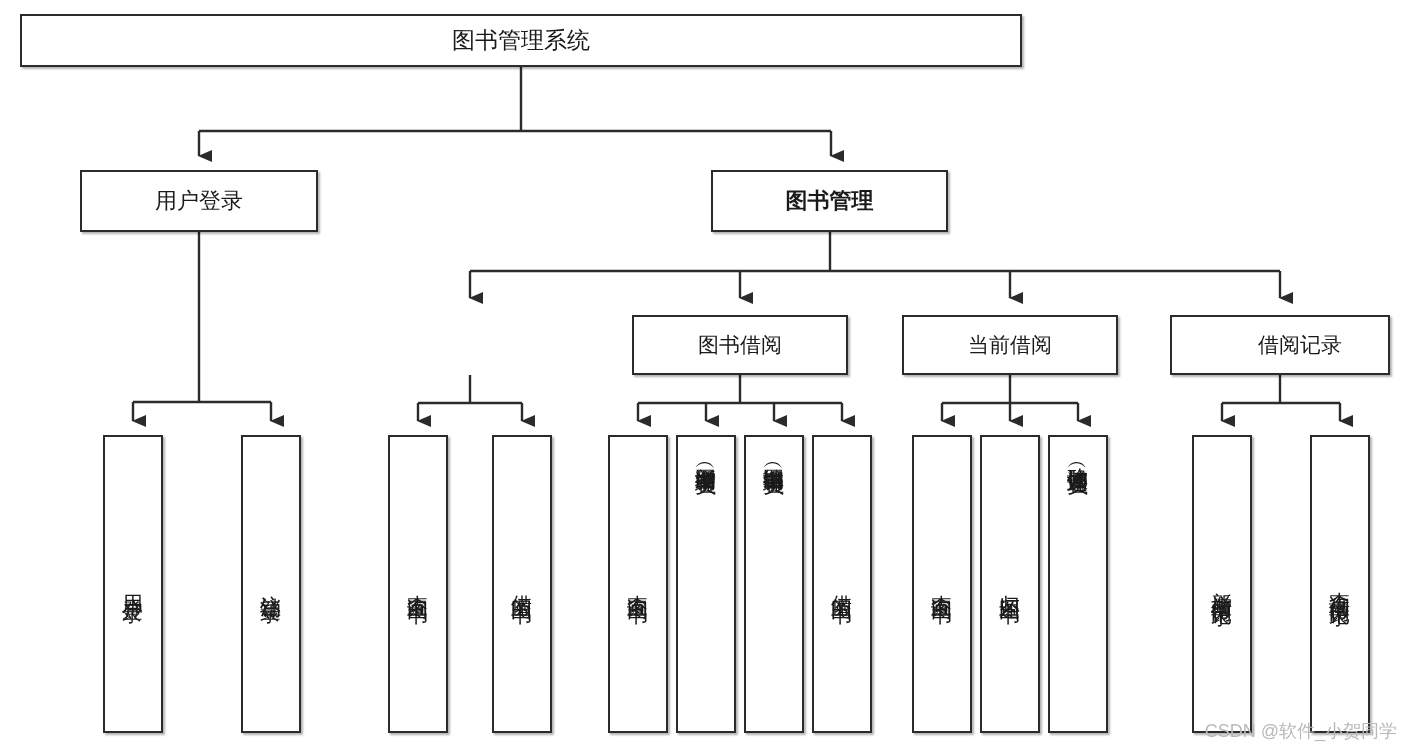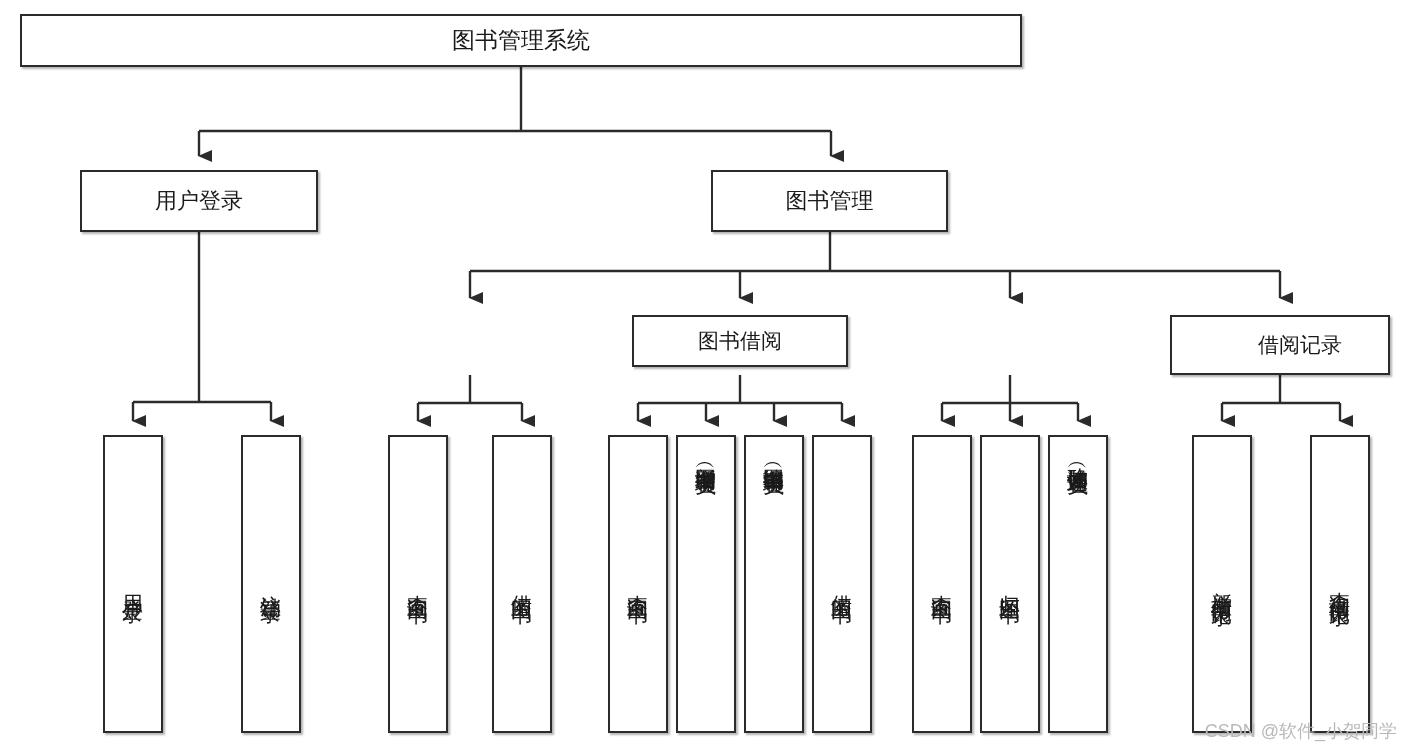--- a/index.html
+++ b/index.html
@@ -143,29 +143,32 @@
   </svg>
 
   <div class="node root" style="left:20px; top:14px; width:1002px; height:53px;">
     <span class="label">图书管理系统</span>
   </div>
 
   <div class="node lvl2" style="left:80px; top:170px; width:238px; height:62px;">
     <span class="label">用户登录</span>
   </div>
 
-  <div class="node lvl2" style="left:711px; top:170px; width:237px; height:62px;">
+  <div class="node lvl2" style="left:711px; top:170px; width:237px; height:62px;font-weight:bold;">
     <span class="label">图书管理</span>
   </div>
 
 
-  <div class="node lvl3" style="left:632px; top:315px; width:216px; height:52px;">
+  <div class="node lvl3" style="left:632px; top:315px; width:216px; height:60px;">
     <span class="label">图书借阅</span>
   </div>
 
+  <div class="node lvl3" style="left:902px; top:315px; width:216px; height:60px;">
+    <span class="label">当前借阅</span>
+  </div>
 
   <div class="node lvl3" style="left:1170px; top:315px; width:220px; height:60px;padding-left:40px;">
     <span class="label">借阅记录</span>
   </div>
 
   <div class="node leaf center" style="left:103px; top:435px; width:60px; height:298px;">
     <span class="label">用户登录</span>
   </div>
 
   <div class="node leaf center" style="left:241px; top:435px; width:60px; height:298px;">

